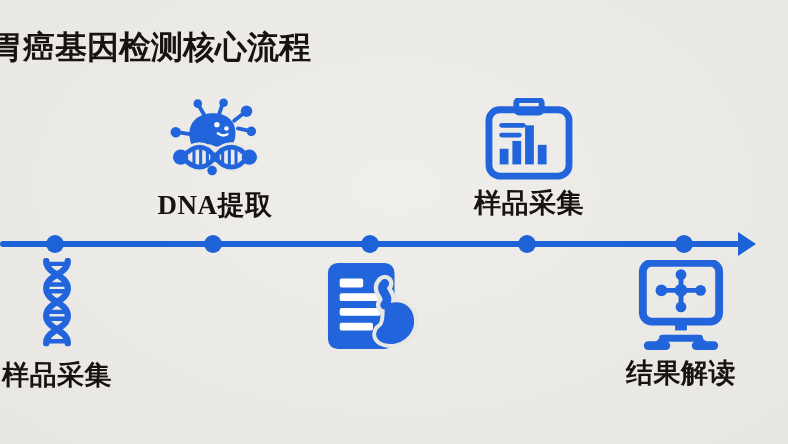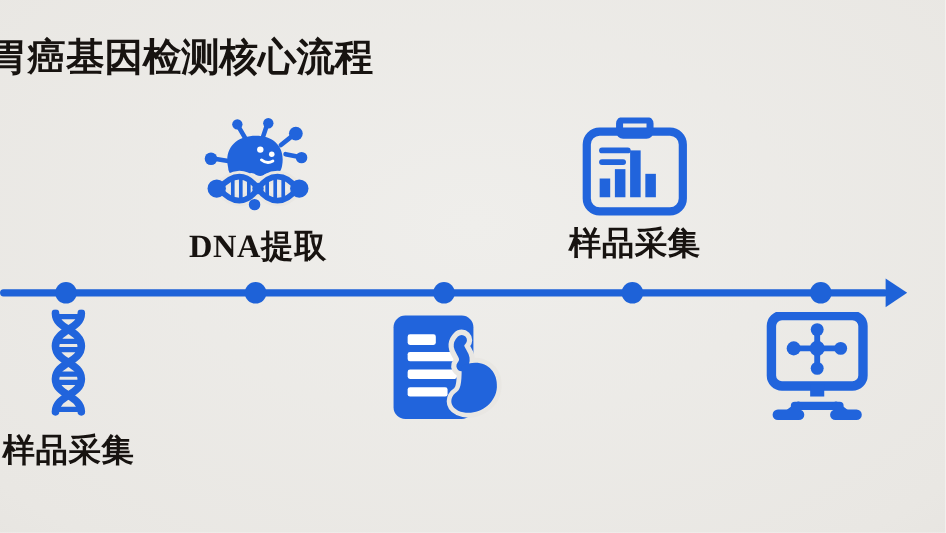--- a/index.html
+++ b/index.html
@@ -172,15 +172,16 @@
       <g stroke="#2164dc" stroke-width="7" stroke-linecap="round" fill="none">
         <path d="M27,80 H65"></path>
         <path d="M30,80 L21,87"></path>
         <path d="M62,80 L71,87"></path>
       </g>
       <g fill="#2164dc">
         <rect x="8" y="83" width="27" height="9" rx="4.5"></rect>
         <rect x="57" y="83" width="27" height="9" rx="4.5"></rect>
       </g>
     </svg>
+    <div class="stage-label">结果解读</div>
   </div>
 
 </div>
 
 </body></html>

